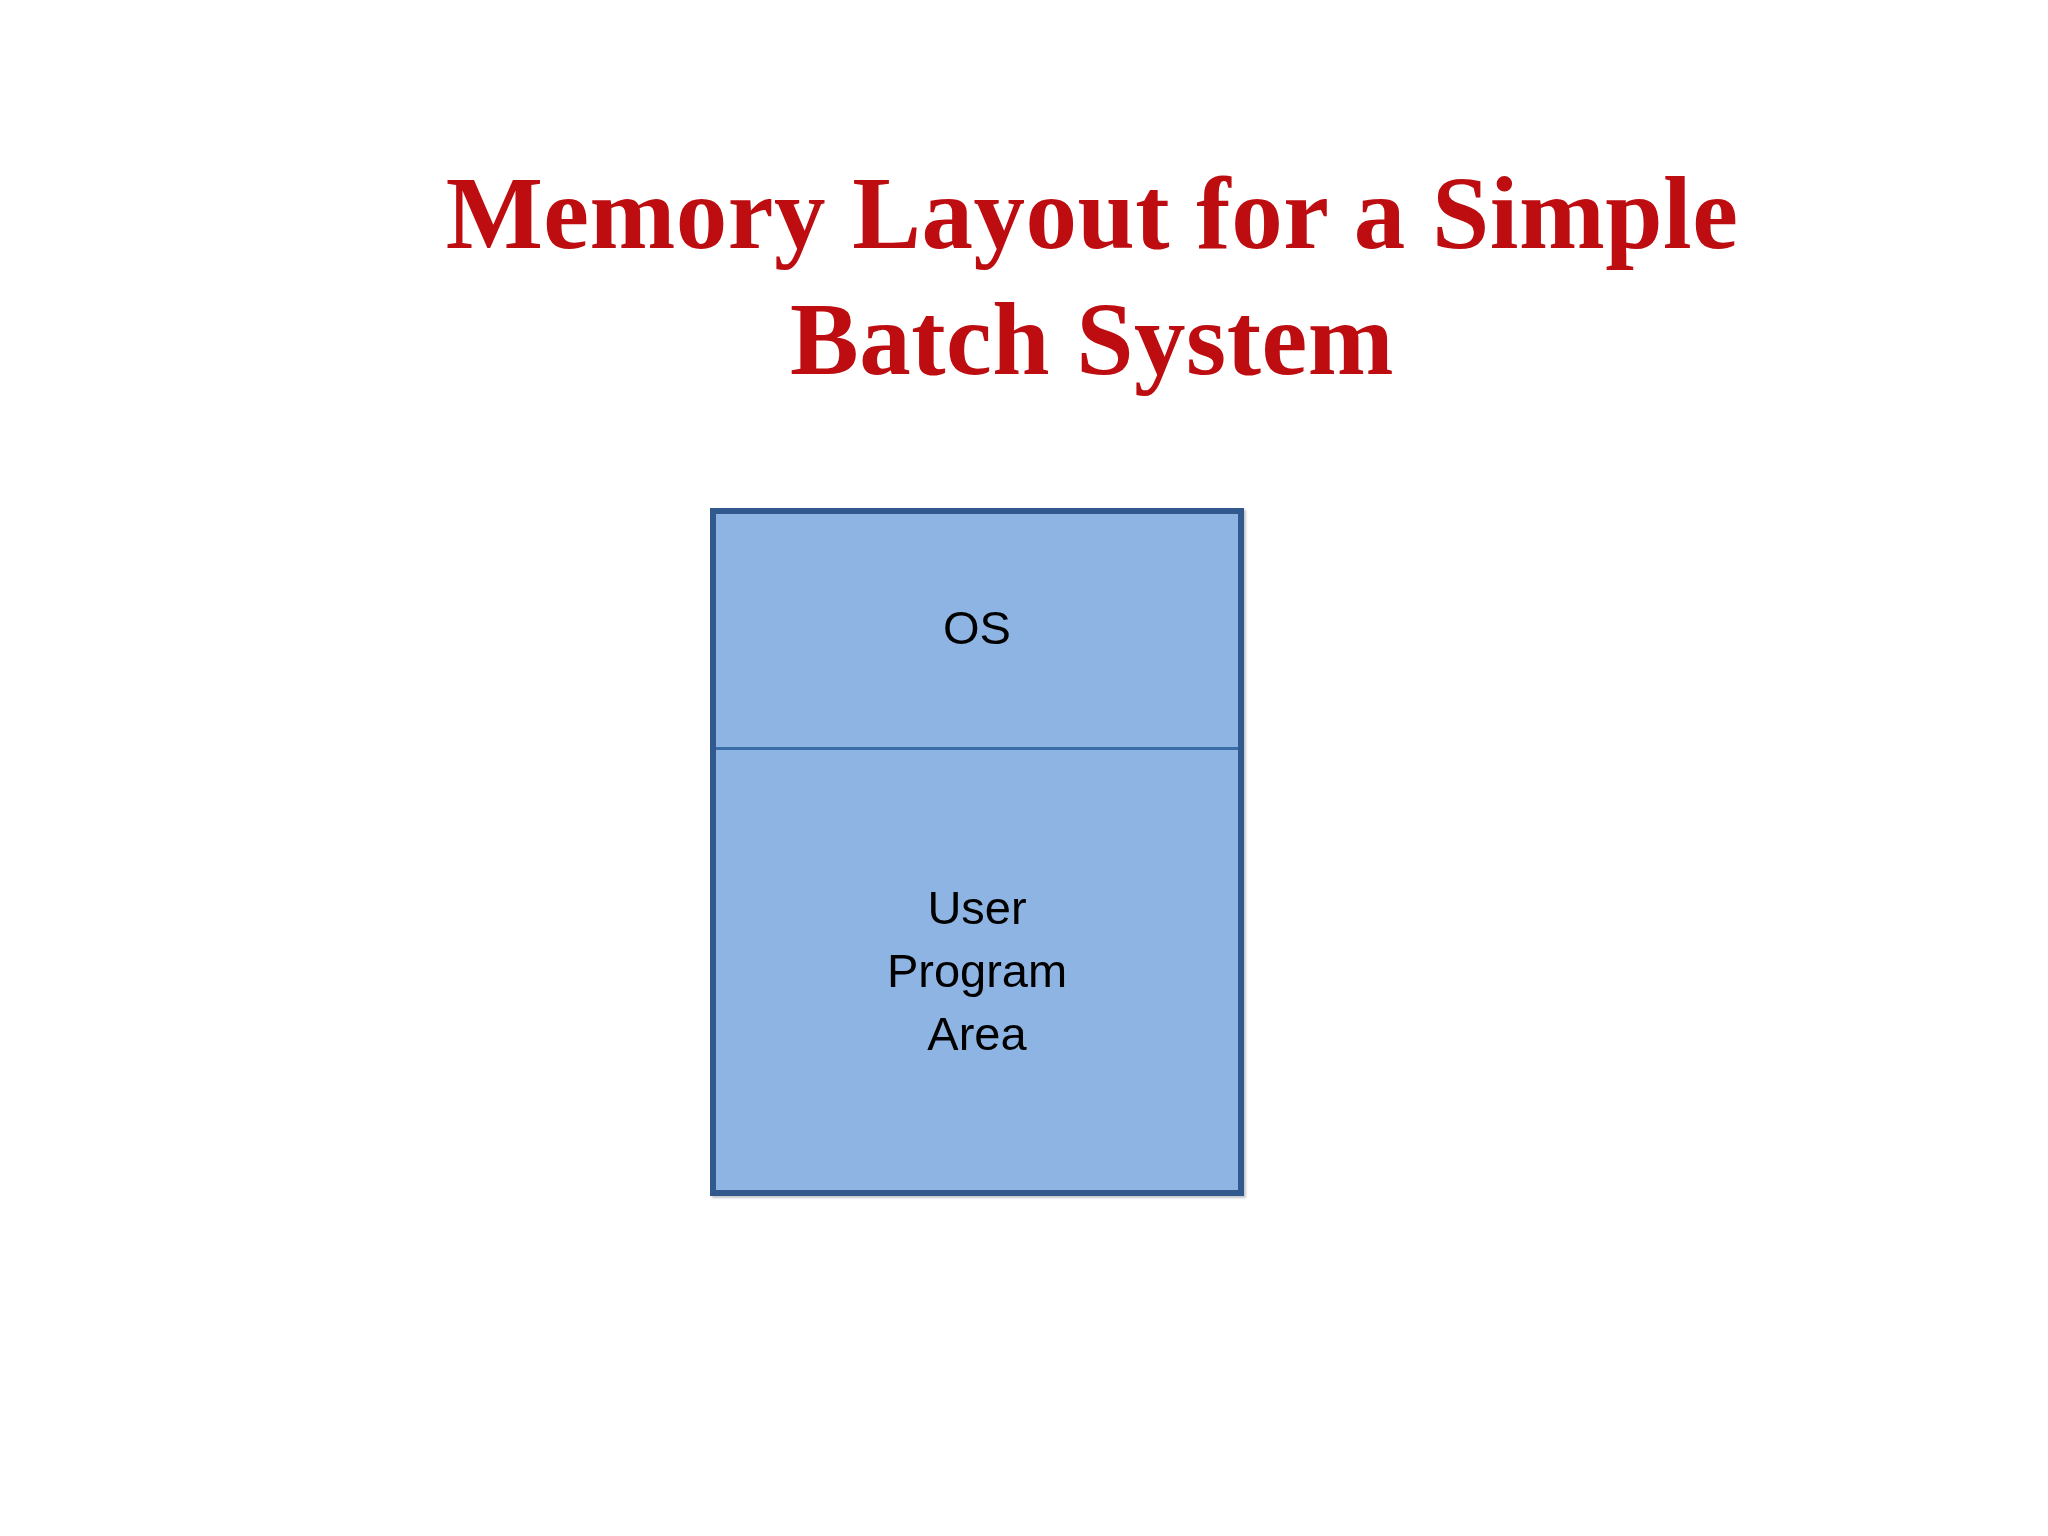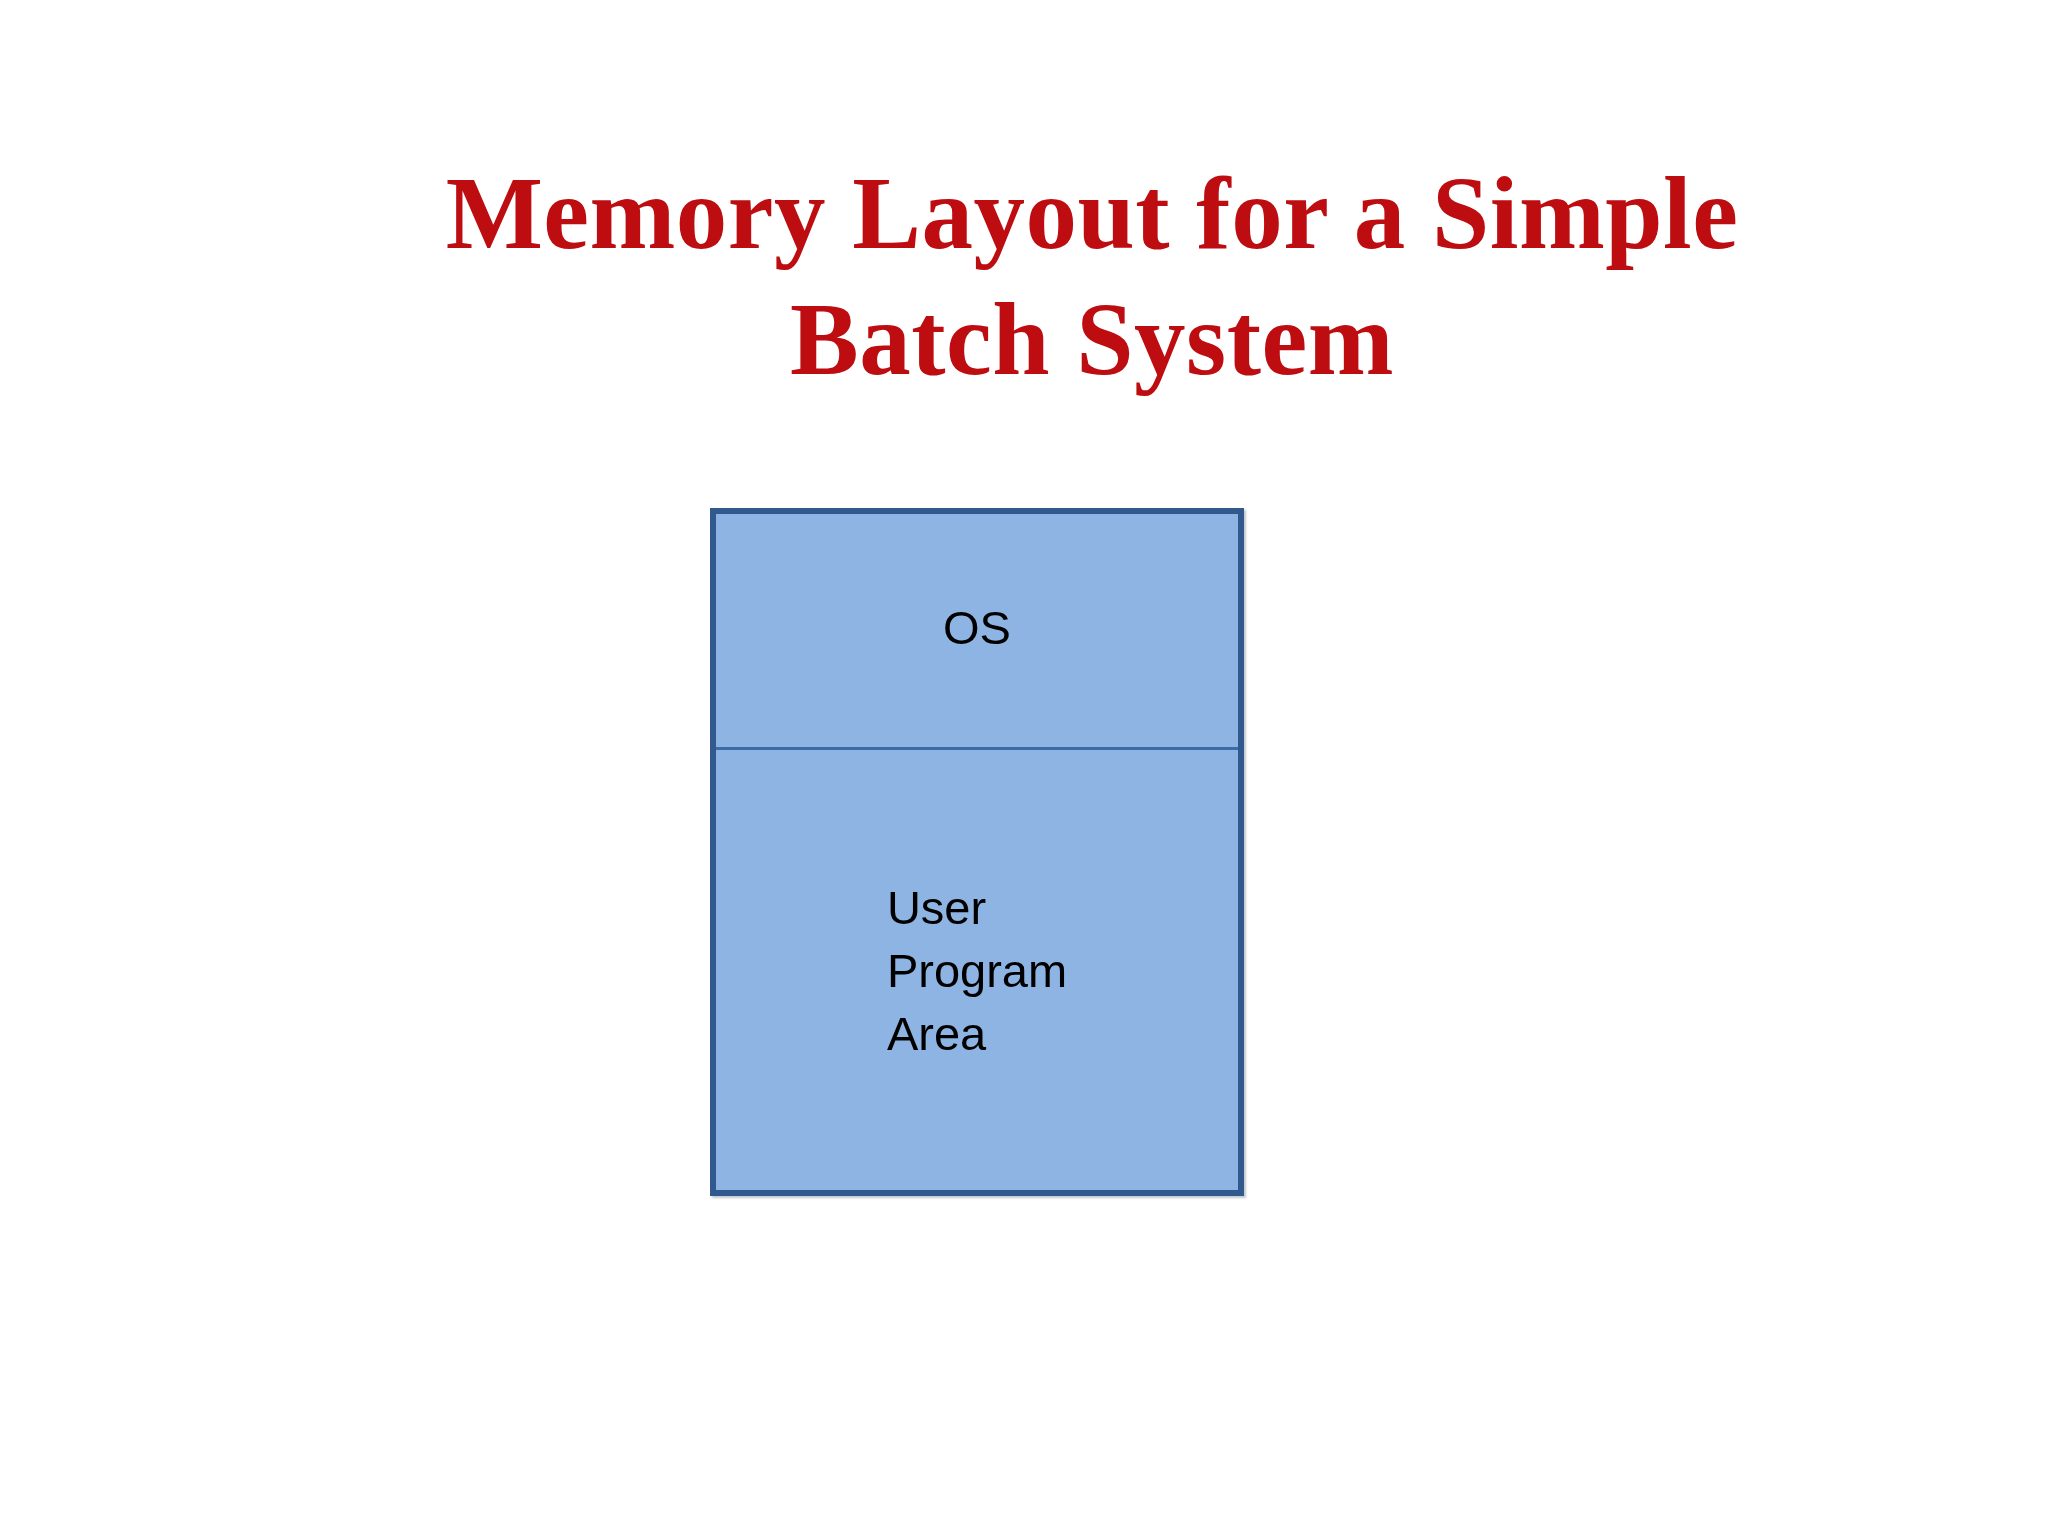--- a/index.html
+++ b/index.html
@@ -57,21 +57,21 @@
   .mem-block {
     position: relative;
     display: flex;
     align-items: center;
     justify-content: center;
     box-sizing: border-box;
     color: #000000;
     font-family: "Liberation Sans", sans-serif;
     font-size: 47px;
     line-height: 63px;
-    text-align: left;
+    text-align: center;
     white-space: pre-line;
   }
 
   #mem-block-os {
     height: 236px;
     flex: 0 0 236px;
     border-bottom: 3px solid #3A6DA8;
     padding-bottom: 6px;
   }
 

